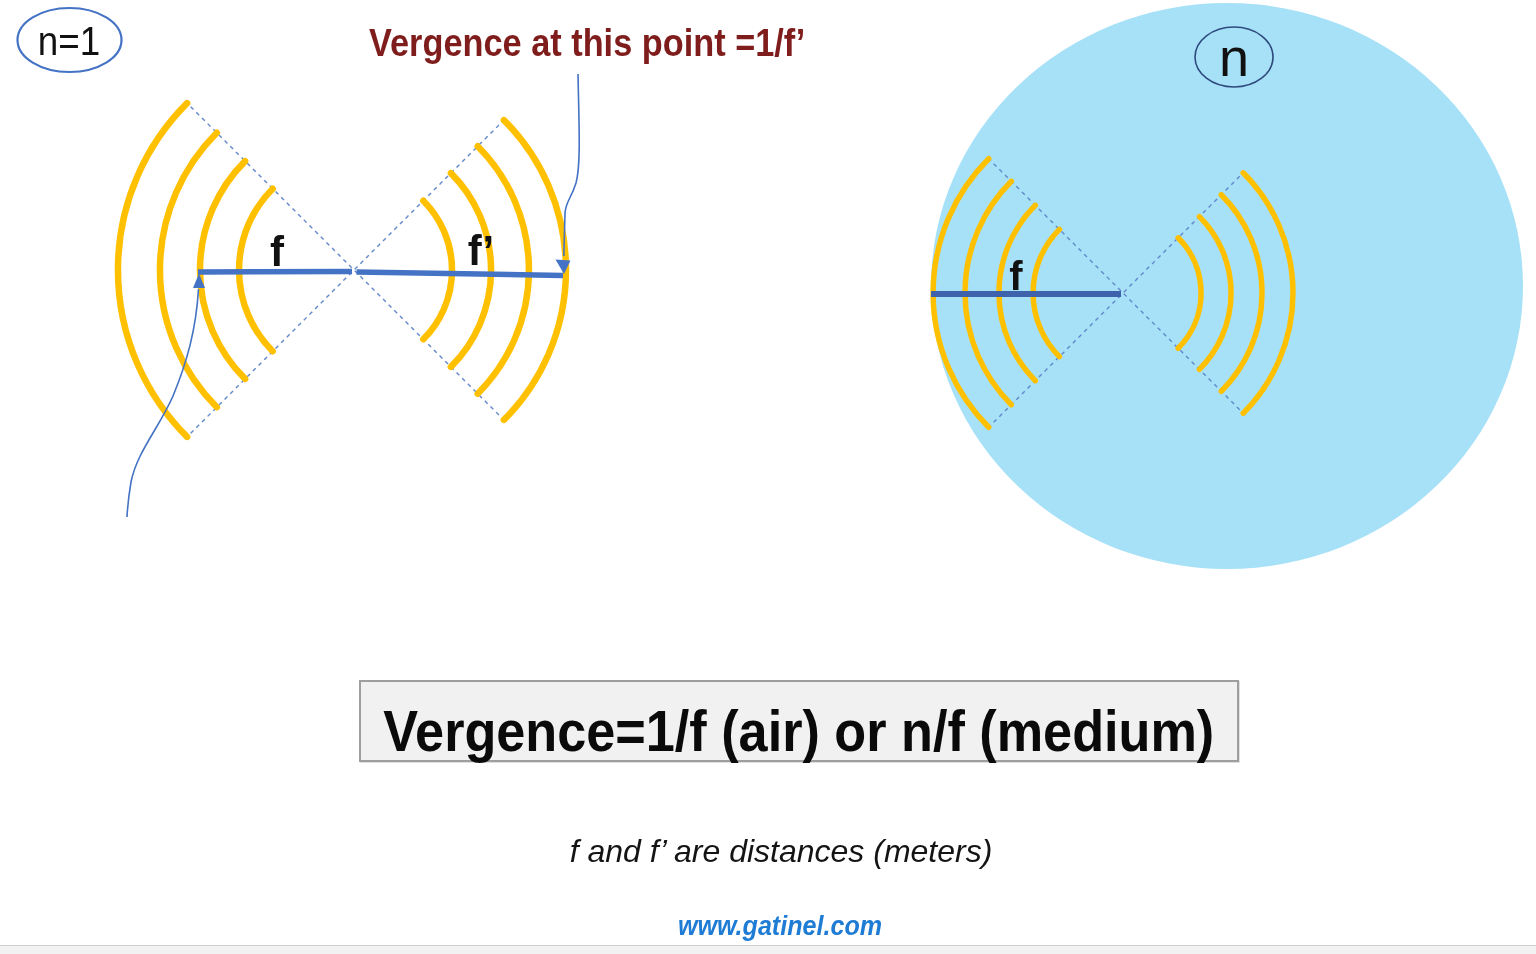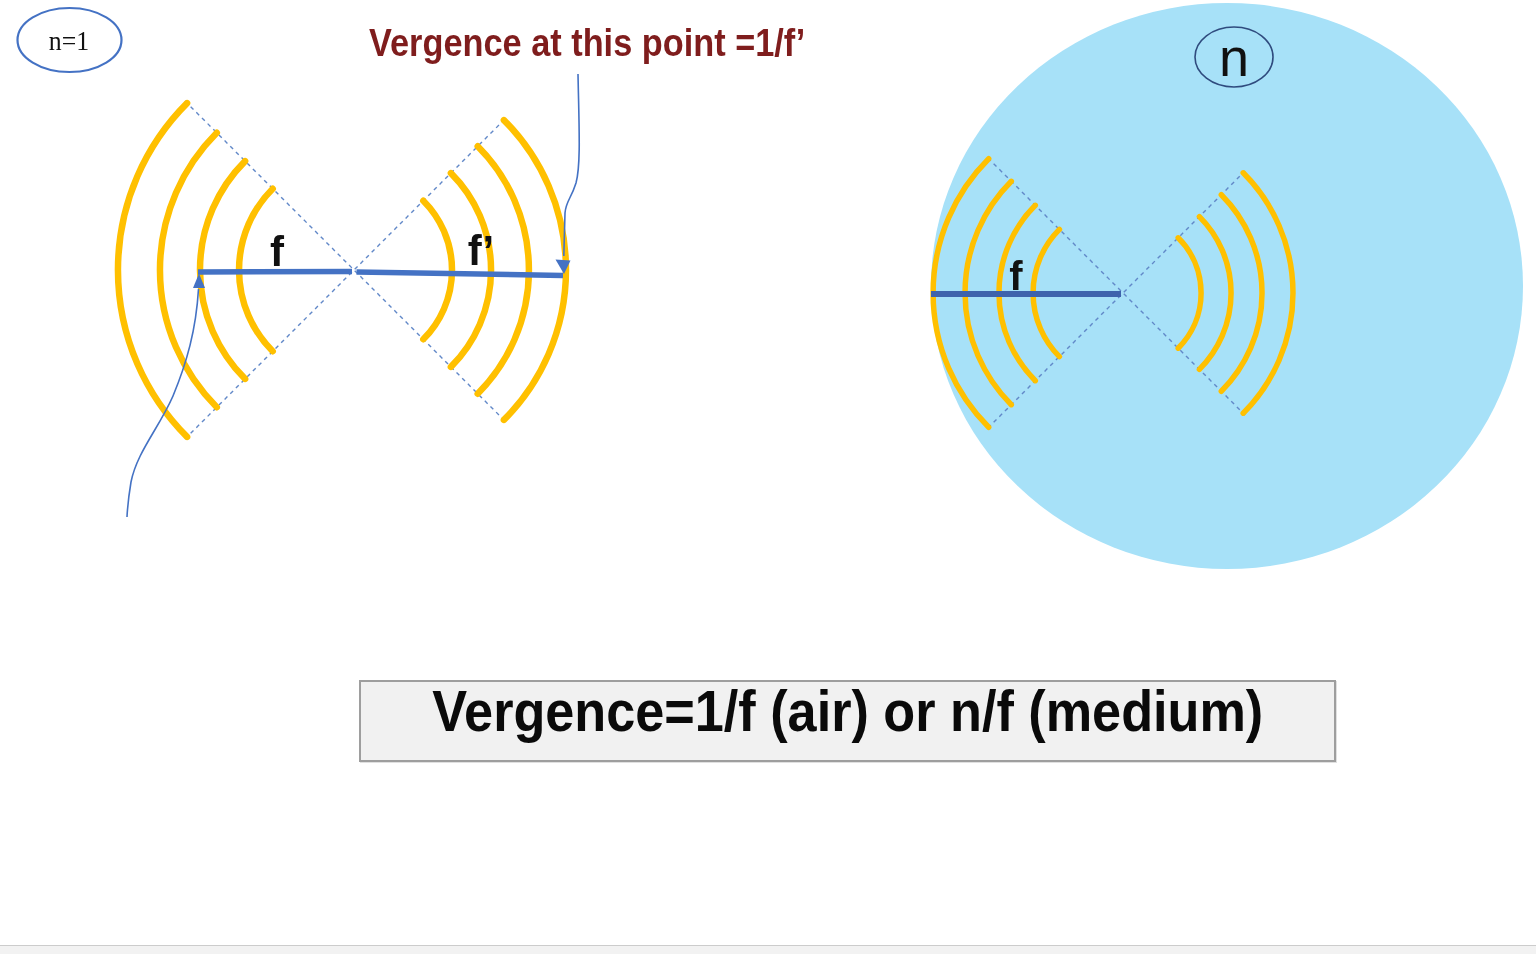--- a/index.html
+++ b/index.html
@@ -17,38 +17,38 @@
   .dash{fill:none;stroke:var(--dashed-blue,#6188C8);stroke-width:1.4;stroke-dasharray:4 4;}
   .thick{stroke:var(--arrow-blue,#4472C4);stroke-width:5.5;fill:none;}
   .thick-med{stroke:var(--dark-line-blue,#3E63AC);stroke-width:6;fill:none;}
   .leader{fill:none;stroke:var(--arrow-blue,#4472C4);stroke-width:1.6;}
   .arrowhead{fill:var(--arrow-blue,#4472C4);stroke:none;}
   .n1-ellipse{fill:none;stroke:var(--ellipse-outline-blue,#4472C4);stroke-width:2.2;}
   .n-ellipse{fill:none;stroke:var(--n-ellipse-outline,#2F4B7E);stroke-width:1.6;}
 
   
   .lbl{position:absolute;transform:translate(-50%,-50%);white-space:nowrap;}
-  .lbl-n1{left:69px;top:41px;font-size:28px;font-family:Liberation Serif, serif;}
+  .lbl-n1{left:69px;top:41px;font-size:40px;}
   .lbl-n1 span{display:inline-block;transform:scaleX(.92);}
   .lbl-n{left:1234px;top:57px;font-size:54px;}
   .flabel{position:absolute;transform:translate(-50%,-50%);font-weight:bold;font-size:42px;white-space:nowrap;}
   .f-left{left:277px;top:252px;}
   .f-right{left:481px;top:251px;}
   .f-med{left:1016px;top:276px;font-size:40px;}
   .annotation{position:absolute;font-weight:bold;font-size:39px;line-height:42px;white-space:nowrap;color:#7f1d1d;}
   .annotation span{display:inline-block;transform:scaleX(.88);transform-origin:left center;}
   .annot-top{left:369px;top:22px;}
   .annot-bottom{left:45px;top:521px;}
 
   .formula-box{
-    position:absolute;left:359px;top:680px;width:977px;height:82px;
+    position:absolute;left:359px;top:680px;width:880px;height:82px;
     background:var(--formula-box-fill,#F1F1F1);
     border:2px solid var(--formula-box-border,#9E9E9E);
     box-sizing:border-box;
-    display:flex;align-items:flex-start;justify-content:center;
+    display:flex;align-items:flex-end;justify-content:center;
     box-shadow:1px 1px 0 rgba(0,0,0,.12);
   }
   .formula-box span{
     display:inline-block;font-weight:bold;font-size:58px;line-height:1;
     white-space:nowrap;transform:scaleX(.9);color:#0a0a0a;
   }
   .note{position:absolute;left:781px;top:832px;transform:translateX(-50%);
     font-style:italic;font-size:32px;line-height:38px;white-space:nowrap;color:#141414;}
   .site-link{position:absolute;left:780px;top:910px;transform:translateX(-50%);
     font-style:italic;font-weight:bold;font-size:27px;line-height:32px;white-space:nowrap;
@@ -122,16 +122,22 @@
   </div>
 
   <div class="flabel f-left">f</div>
   <div class="flabel f-right">f’</div>
   <div class="flabel f-med">f</div>
 
   <div class="formula-box">
     <span>Vergence=1/f (air) or n/f (medium)</span>
   </div>
 
+  <div class="note">
+    <span>f and f’ are distances (meters)</span>
+  </div>
 
+  <a class="site-link">
+    <span>www.gatinel.com</span>
+  </a>
 
   <div class="bottom-strip"></div>
 </div>
 
 </body></html>

